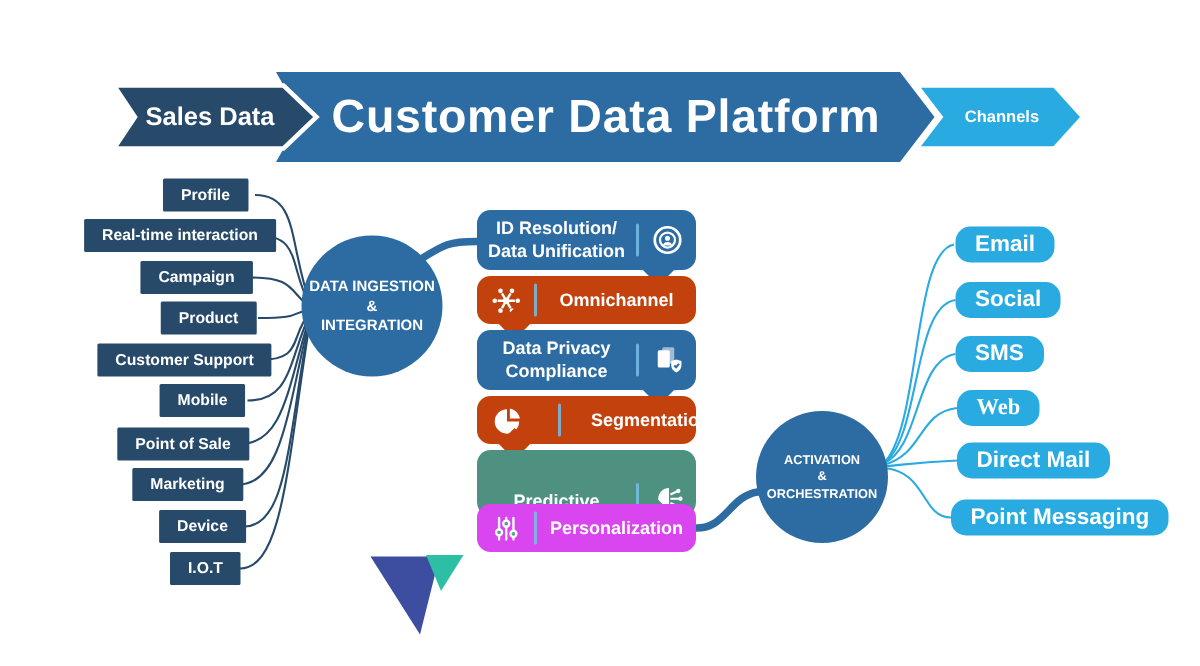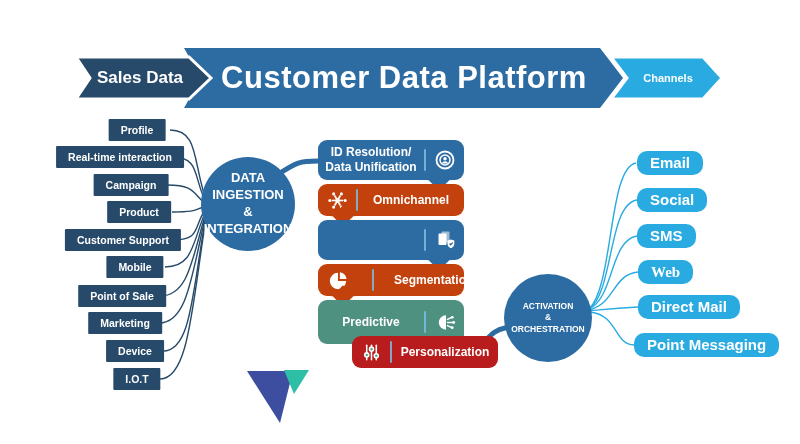--- a/index.html
+++ b/index.html
@@ -6,29 +6,29 @@
   #canvas{position:relative;width:800px;height:444px;background:#fff;overflow:hidden;
           font-family:"Liberation Sans",sans-serif;}
   svg.layer{position:absolute;left:0;top:0;z-index:0;}
   .txt{position:absolute;color:#fff;font-weight:bold;display:flex;align-items:center;justify-content:center;z-index:2;}
   .pill{position:absolute;transform:translateX(-50%);height:22px;line-height:22px;border-radius:1px;
         background:#274a6a;color:#fff;font-size:10.5px;font-weight:bold;padding:0 12px;white-space:nowrap;z-index:2;}
   .rpill{position:absolute;height:24px;line-height:24px;border-radius:10px;background:#29abe2;color:#fff;
          font-size:15px;font-weight:bold;padding:0 13px;white-space:nowrap;z-index:2;}
   .hub{position:absolute;border-radius:50%;background:#2d6ca2;color:#fff;display:flex;flex-direction:column;
        align-items:center;justify-content:center;text-align:center;font-weight:bold;z-index:2;}
-  #ingestion-hub{left:201px;top:157px;width:94px;height:94px;font-size:13px;line-height:1.3;}
+  #ingestion-hub{left:201px;top:157px;width:94px;height:94px;font-size:10px;line-height:1.3;}
   #activation-hub{left:504px;top:274px;width:88px;height:88px;font-size:8.5px;line-height:1.3;}
   .cap{position:absolute;left:318px;width:146px;border-radius:9px;display:flex;align-items:center;
        color:#fff;font-weight:bold;font-size:12px;z-index:1;}
   .cap .icon{width:38px;display:flex;align-items:center;justify-content:center;flex:0 0 38px;}
   .cap .vdiv{width:2px;height:22px;background:rgba(120,190,230,.85);border-radius:1px;flex:0 0 2px;}
   .cap .label{flex:1;text-align:center;padding:2px 4px;line-height:1.25;}
   .c-blue{background:#2d6ca2;} .c-navy{background:#c2410c;}
-  .c-teal1{background:#4f9181;} .c-teal2{background:#b91c1c;margin-left:34px;}
+  .c-teal1{background:#4f9181;} .c-teal2{background:#d946ef;}
   .tail{position:absolute;bottom:-11px;width:15px;height:15px;background:inherit;transform:rotate(45deg);
         border-right:3px solid #fff;border-bottom:3px solid #fff;border-bottom-right-radius:5px;z-index:3;}
   .tail.r{right:16px;} .tail.l{left:16px;}
 </style>
 </head>
 <body>
 
 <div id="canvas">
 
   <svg class="layer" width="800" height="444" viewBox="0 0 800 444">
@@ -132,36 +132,37 @@
   <div class="cap c-blue" style="top:220px;height:40px;flex-direction:row-reverse;">
     <span class="icon">
       <svg width="24" height="24" viewBox="0 0 24 24">
         <rect x="8.5" y="3.5" width="8" height="11" rx="1" fill="#fff" opacity="0.55"></rect>
         <rect x="5.5" y="5.5" width="8" height="11.5" rx="1" fill="#fff"></rect>
         <path d="M14.5 12.6l3.4-1 3.4 1v3.1c0 2.3-1.5 3.8-3.4 4.6-1.9-.8-3.4-2.3-3.4-4.6z" fill="#fff"></path>
         <path d="M16.5 15.6l1.2 1.2 2-2.2" stroke="#2d6ca2" stroke-width="1.4" fill="none"></path>
       </svg>
     </span>
     <span class="vdiv"></span>
+    <span class="label">Data Privacy Compliance</span>
     <span class="tail r"></span>
   </div>
 
   <div class="cap c-navy" style="top:264px;height:32px;gap:16px;">
     <span class="icon">
       <svg width="23" height="23" viewBox="0 0 24 24">
         <path d="M12.5 12.5 L12.5 4 A8.5 8.5 0 1 0 21 12.5 Z" fill="#fff"></path>
         <path d="M14.5 10.5 L14.5 3.5 A8.5 8.5 0 0 1 21.5 10.5 Z" fill="#fff"></path>
       </svg>
     </span>
     <span class="vdiv"></span>
     <span class="label">Segmentation</span>
     <span class="tail l"></span>
   </div>
 
-  <div class="cap c-teal1" style="top:300px;height:44px;flex-direction:row-reverse;">
+  <div class="cap c-teal1" style="top:300px;height:44px;flex-direction:row-reverse;align-items:flex-end;">
     <span class="icon">
       <svg width="23" height="23" viewBox="0 0 24 24">
         <path d="M12.5 4.5a7.5 7.5 0 1 0 0 15z" fill="#fff"></path>
         <g stroke="#fff" stroke-width="1.5">
           <line x1="13.5" y1="9" x2="18" y2="7"></line>
           <line x1="13.5" y1="12" x2="19.5" y2="12"></line>
           <line x1="13.5" y1="15" x2="18" y2="17"></line>
         </g>
         <circle cx="19" cy="6.6" r="1.5" fill="#fff"></circle>
         <circle cx="20.5" cy="12" r="1.5" fill="#fff"></circle>

